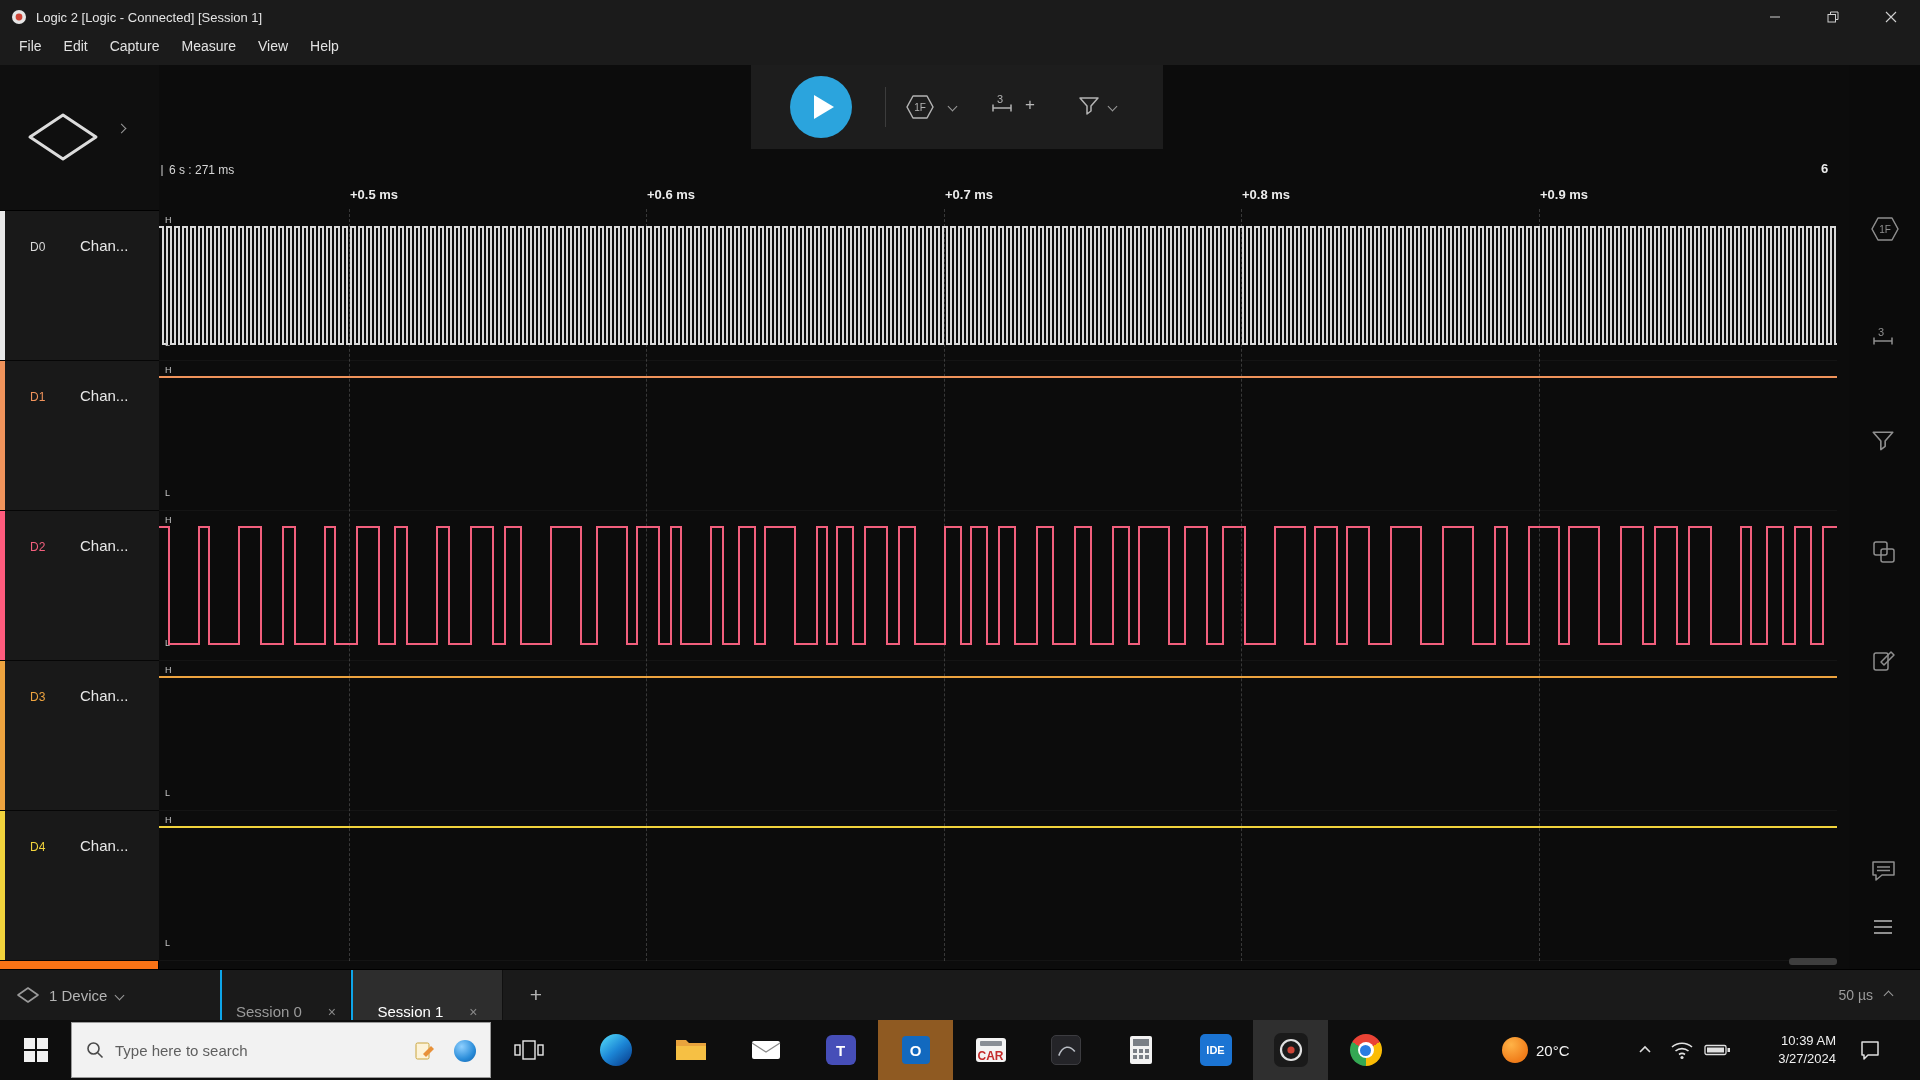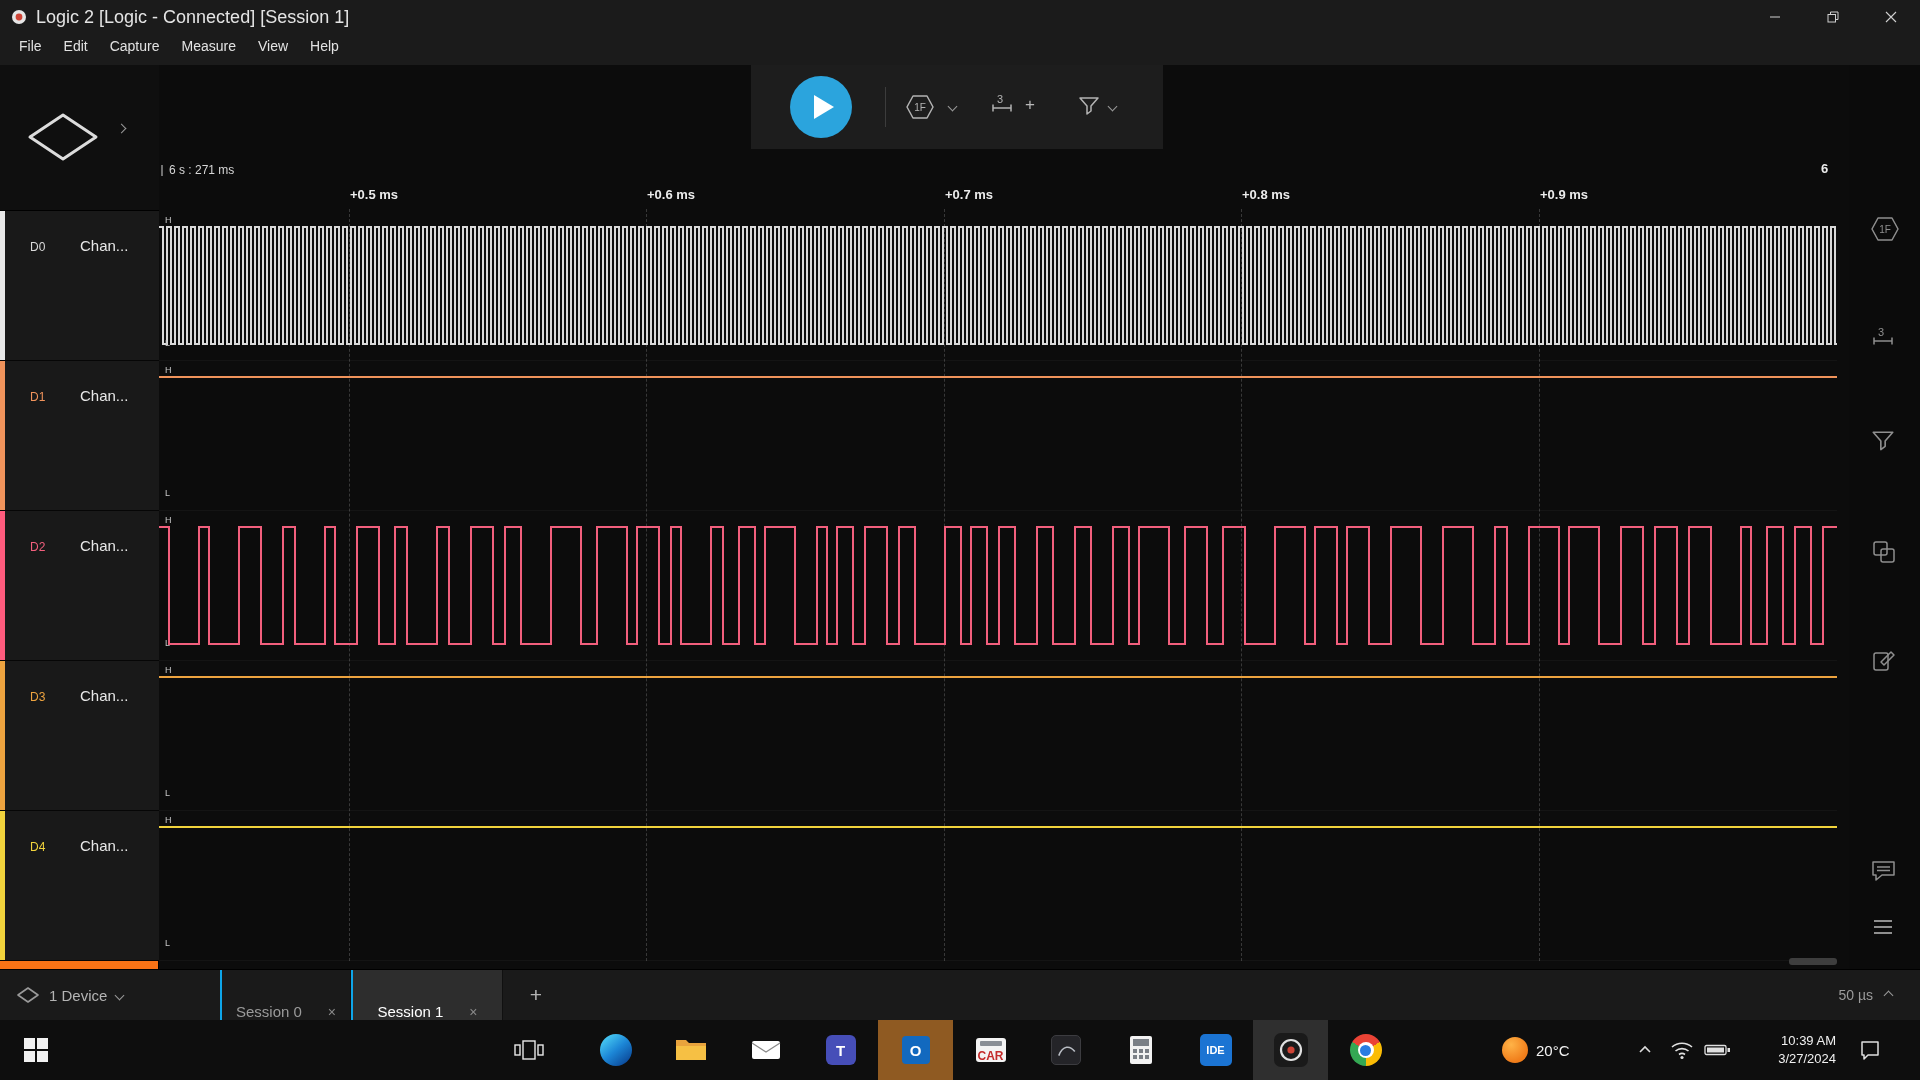--- a/index.html
+++ b/index.html
@@ -2,21 +2,21 @@
 <html><head>
 <meta charset="utf-8">
 <style>
   *{margin:0;padding:0;box-sizing:border-box;font-family:"Liberation Sans",sans-serif}
   html,body{background:#000}
   #screen{position:relative;width:1920px;height:1080px;background:#0c0c0c;overflow:hidden;color:#ddd}
 
   
   .titlebar{position:absolute;left:0;top:0;width:1920px;height:34px;background:#1b1b1b;display:flex;align-items:center}
   .app-ico{margin-left:10px;display:flex;align-items:center}
-  .title-text{font-size:18px;color:#e4e4e4;margin-left:8px}
+  .title-text{font-size:13px;color:#e4e4e4;margin-left:8px}
   .win-controls{margin-left:auto;display:flex;height:100%}
   .win-btn{width:58px;height:100%;display:flex;align-items:center;justify-content:center}
 
   
   .menubar{position:absolute;left:0;top:34px;width:1920px;height:31px;background:#1b1b1b;display:flex;align-items:flex-start;padding-left:8px}
   .menu-item{padding:4px 11px;font-size:14px;color:#e2e2e2}
 
   
   .main{position:absolute;left:0;top:65px;width:1920px;height:904px;background:#0c0c0c}
 
@@ -355,20 +355,34 @@
 
   <div class="taskbar">
     <div class="start">
       <span class="winlogo">
           <div></div>
           <div></div>
           <div></div>
           <div></div>
         </span>
     </div>
+    <div class="searchbox">
+      <svg width="18" height="18" viewBox="0 0 18 18" fill="none">
+          <circle cx="7.5" cy="7.5" r="5.5" stroke="#4a4a4a" stroke-width="1.6"></circle>
+          <path d="M11.7 11.7 L16.5 16.5" stroke="#4a4a4a" stroke-width="1.6"></path>
+        </svg>
+      <input class="search-input" placeholder="Type here to search" style="">
+      <span class="sb-hl">
+        <svg width="22" height="22" viewBox="0 0 22 22">
+            <rect x="2" y="3" width="13" height="16" rx="1.5" fill="#fdf3d8" stroke="#caa53d"></rect>
+            <path d="M9 14 L17 6 L20 9 L12 17 Z" fill="#e8913a"></path>
+          </svg>
+      </span>
+      <span class="sb-ball"></span>
+    </div>
     <div class="taskview">
       <svg width="30" height="22" viewBox="0 0 30 22" fill="none">
           <rect x="1" y="6" width="5" height="10" stroke="#e8e8e8" stroke-width="1.4"></rect>
           <rect x="9" y="2" width="12" height="18" stroke="#e8e8e8" stroke-width="1.4"></rect>
           <rect x="24" y="6" width="5" height="10" stroke="#e8e8e8" stroke-width="1.4"></rect>
         </svg>
     </div>
 
     <div class="task-btn" style="left:578px" title="Edge">
       <span class="ico-edge"></span>

